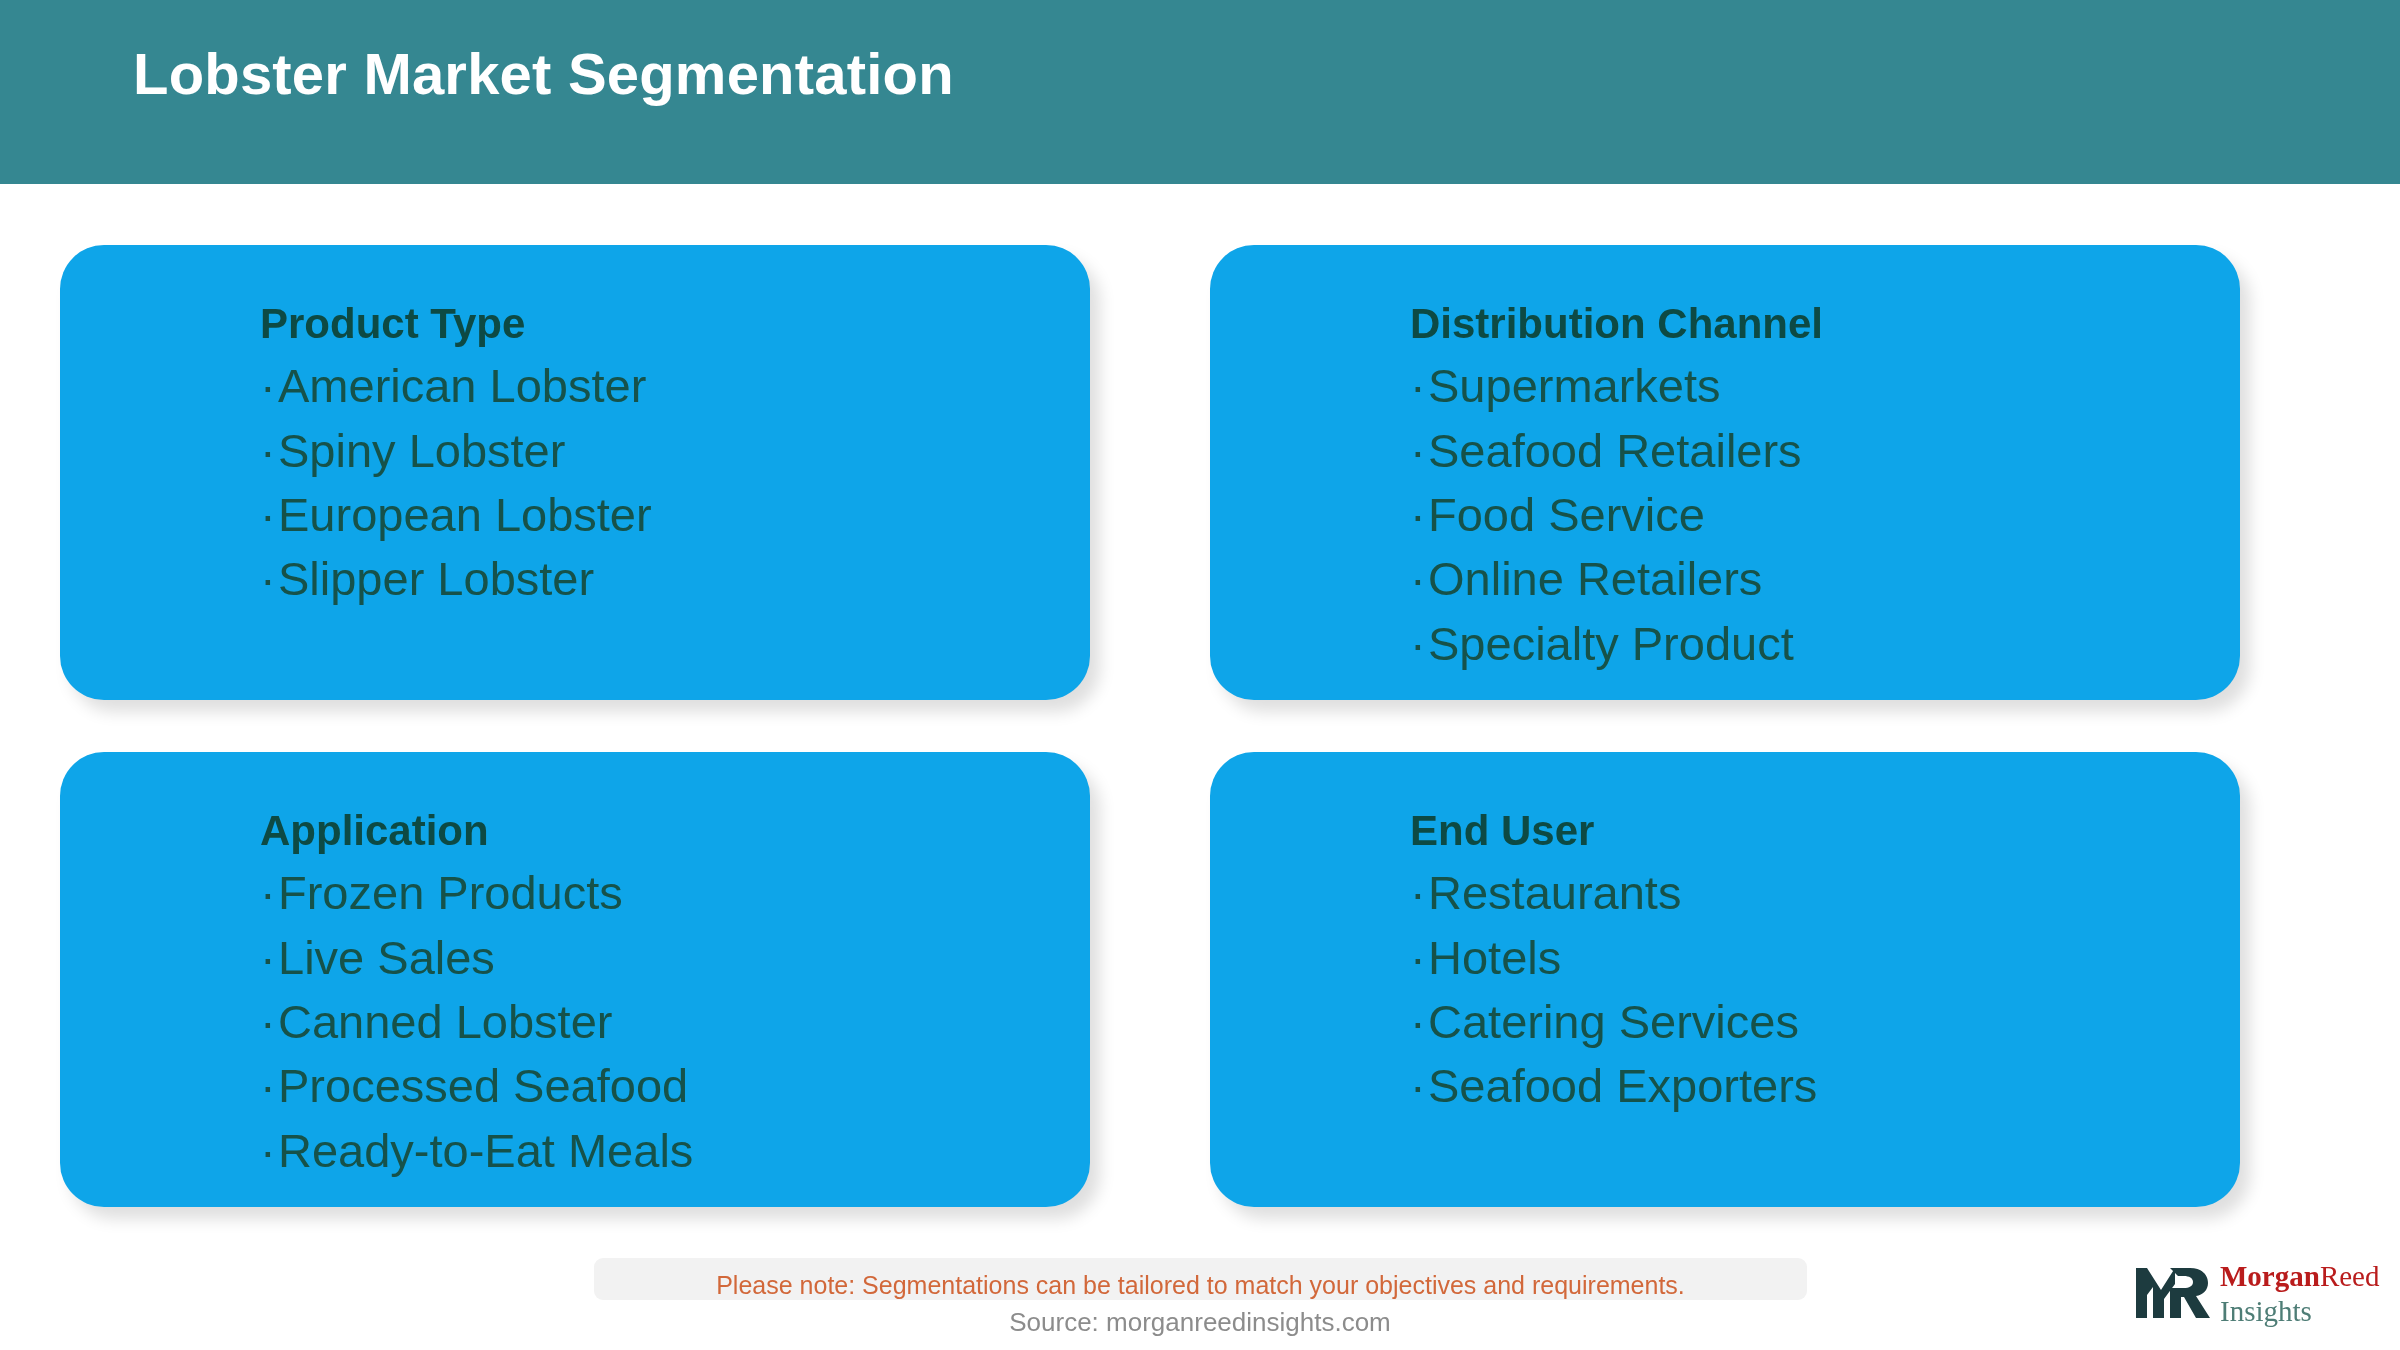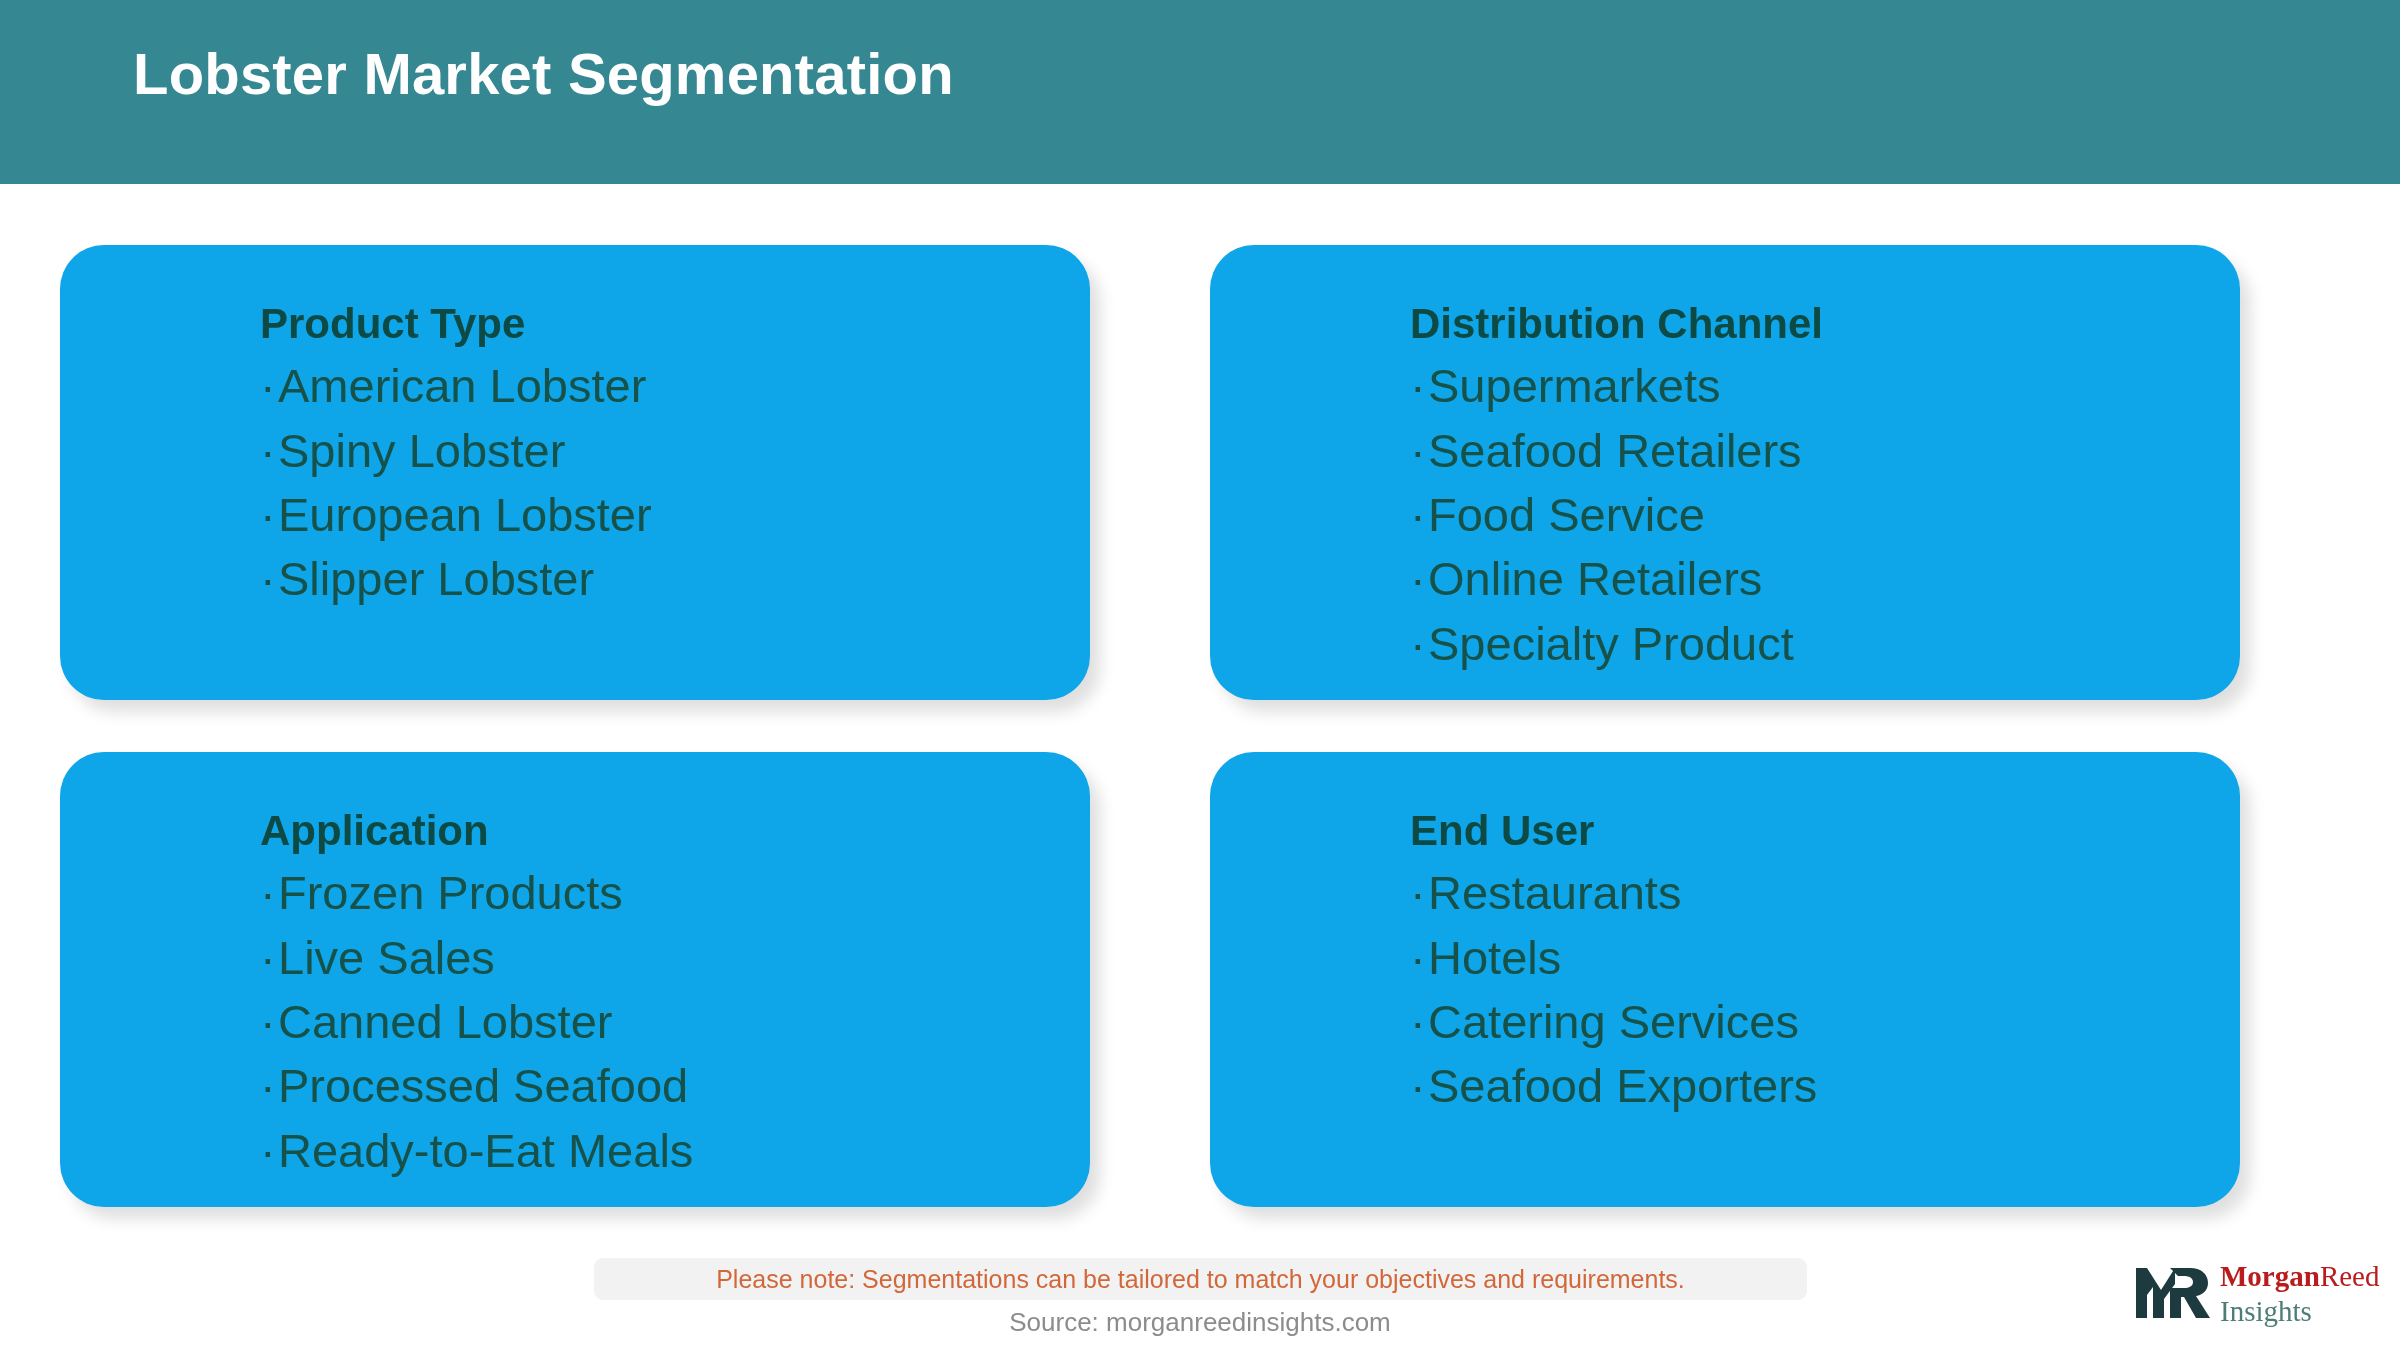--- a/index.html
+++ b/index.html
@@ -93,21 +93,21 @@
   
   .note-badge {
     position: absolute;
     left: 594px;
     top: 1258px;
     width: 1213px;
     height: 42px;
     background: #f2f2f2;
     border-radius: 9px;
     display: flex;
-    align-items: center;
+    align-items: flex-end;
     justify-content: center;
     box-sizing: border-box;
   }
   .note-text {
     font-size: 25px;
     color: #d2683a;
     white-space: nowrap;
   }
   .source-text {
     position: absolute;

